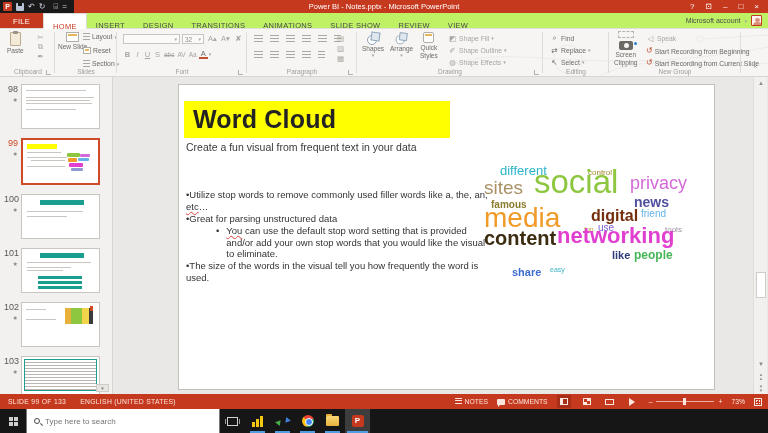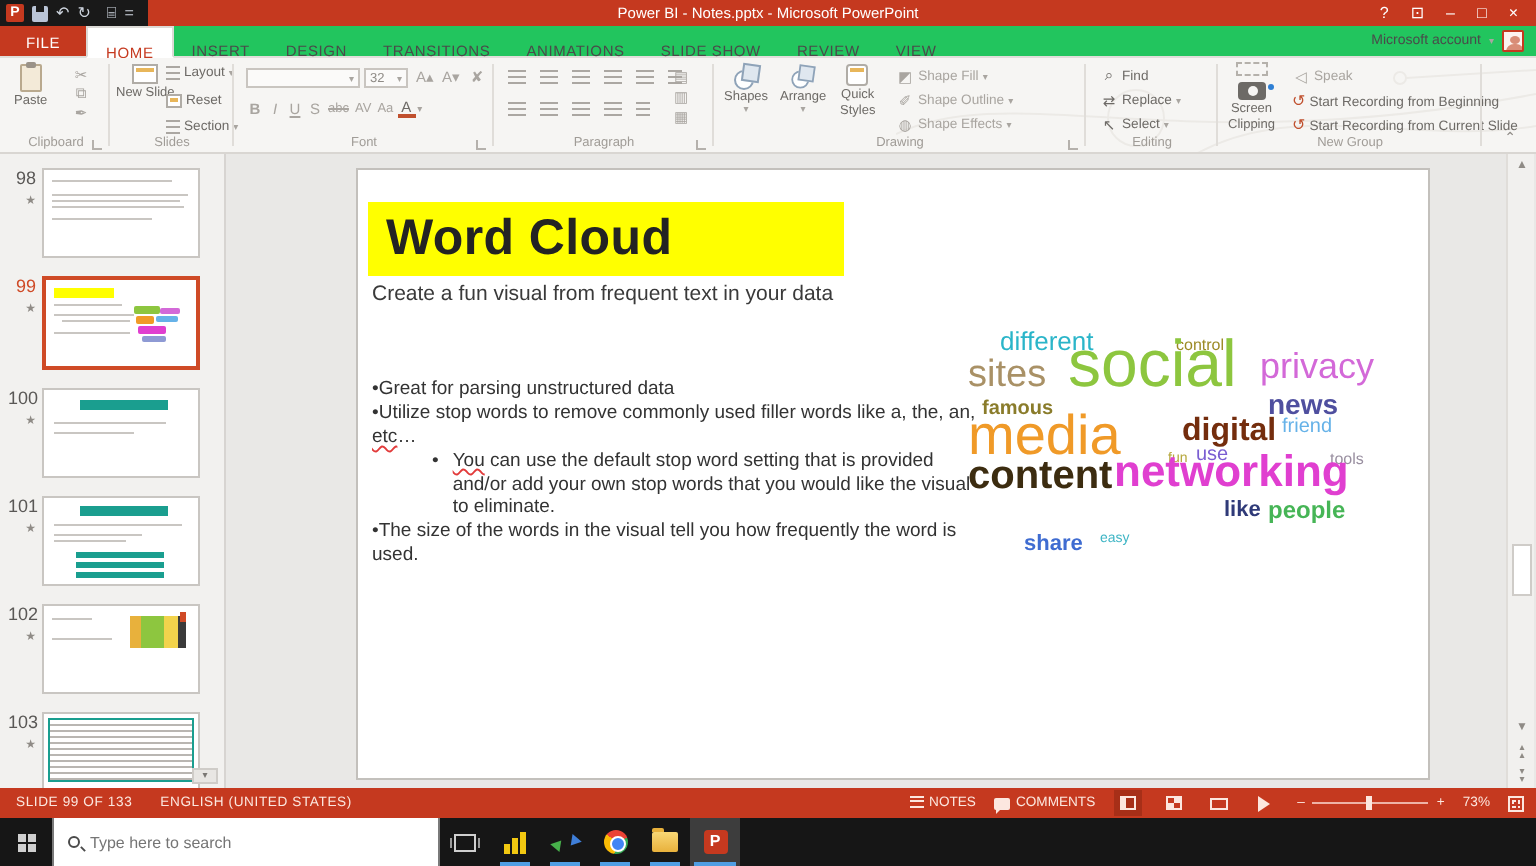--- a/index.html
+++ b/index.html
@@ -12,21 +12,21 @@
   .qat{height:13px;background:#191919;display:flex;align-items:center;gap:4px;padding:0 7px 0 3px}
   .qat .g{font-size:8px;color:#cdd4de;line-height:13px}
   .pp-logo{width:9px;height:9px;background:#c5391f;border-radius:1px;color:#fff;font-size:7px;font-weight:bold;text-align:center;line-height:9px}
   .floppy{width:8px;height:8px;background:#b9c4d6;border-radius:1px;position:relative}
   .floppy:after{content:"";position:absolute;left:2px;top:0;width:4px;height:3px;background:#191919}
   .win-title{position:absolute;left:50%;transform:translateX(-50%);color:#fff;font-size:7.5px;white-space:nowrap}
   .win-controls{margin-left:auto;display:flex;align-items:center;gap:11px;padding-right:9px;color:#fff;font-size:8px}
   .win-controls span{cursor:default;line-height:13px}
 
   
-  .tabrow{position:absolute;top:13px;left:0;right:0;height:16px;background:#22c55e;border-bottom:1px solid #e0deda;display:flex;align-items:stretch}
+  .tabrow{position:absolute;top:13px;left:0;right:0;height:16px;background:#bef264;border-bottom:1px solid #e0deda;display:flex;align-items:stretch}
   .tab{font-size:7.5px;color:#4a4a4a;padding:8px 9px 0 9px;letter-spacing:.3px}
   .tab.file{background:#c5391f;color:#fff;padding:4px 13px 0 13px}
   .tab.active{color:#c5391f;background:#fff;border:1px solid #dcdad6;border-bottom:1px solid #fff;margin-bottom:-1px}
   .account{position:absolute;top:15px;right:6px;display:flex;align-items:center;gap:4px;font-size:7px;color:#4a4a4a}
   .avatar{width:11px;height:11px;border:1px solid #c5391f;border-radius:1px;position:relative;background:#fdf3f0;overflow:hidden}
   .avatar:before{content:"";position:absolute;left:3px;top:2px;width:5px;height:4px;border-radius:50%;background:#d98d77}
   .avatar:after{content:"";position:absolute;left:1px;top:6px;width:9px;height:6px;border-radius:4px 4px 0 0;background:#d98d77}
 
   
   .ribbon{position:absolute;top:29px;left:0;right:0;height:48px;background:#f6f5f3;border-bottom:1px solid #d9d6d2;overflow:hidden}
@@ -67,21 +67,21 @@
   .thumb-row.sel .thumb-box{border:2px solid #cf4a26;height:47px}
   .thumb-row.sel .tnum{color:#cf4a26}
   .ln{position:absolute;height:1px;background:#c9c6c2}
   .tealbar{position:absolute;background:#1a9e8f}
   .blob{position:absolute;border-radius:1px}
   .panel-collapse{position:absolute;left:96px;bottom:41px;width:13px;height:8px;background:#e8e6e3;border:1px solid #cfccc8;color:#7a7773;font-size:5px;text-align:center;line-height:7px}
 
   
   .editor{position:absolute;left:113px;top:77px;right:0;bottom:39px;background:#e9e8e6}
   .slide{position:absolute;left:65px;top:7px;width:537px;height:306px;background:#fff;border:1px solid #c3c0bc}
-  .slide-title{position:absolute;left:5px;top:16px;width:238px;height:37px;background:#ffff00;display:flex;align-items:center;padding-left:9px;font-size:25px;font-weight:bold;color:#232323;letter-spacing:.2px}
+  .slide-title{position:absolute;left:5px;top:16px;width:266px;height:37px;background:#ffff00;display:flex;align-items:center;padding-left:9px;font-size:25px;font-weight:bold;color:#232323;letter-spacing:.2px}
   .slide-sub{position:absolute;left:7px;top:56px;font-size:10.5px;color:#3a3a3a}
   .body-text{position:absolute;left:7px;top:104px;width:308px;font-size:9.5px;line-height:1.25;color:#333}
   .sub-bullet{margin-left:30px;width:276px;display:flex;gap:7px}
   .sq{text-decoration:underline wavy #e23b3b;text-decoration-thickness:1px;text-underline-offset:1px}
   .cloud{position:absolute;left:305px;top:77px;width:228px;height:120px}
   .cloud span{position:absolute;line-height:1;white-space:nowrap;font-family:"Liberation Sans",sans-serif}
 
   
   .vscroll{position:absolute;right:1px;top:0;bottom:0;width:14px;background:#f1f0ee;border-left:1px solid #e0ddd9}
   .sbtn{position:absolute;left:1px;width:12px;height:11px;color:#8f8b86;font-size:6px;text-align:center;line-height:11px}
@@ -474,22 +474,22 @@
     </div>
   </div>
 <div class="panel-collapse">▾</div>
 
 <div class="editor">
   <div class="slide">
     <div class="slide-title">Word Cloud</div>
     <div class="slide-sub">Create a fun visual from frequent text in your data</div>
 
     <div class="body-text">
+      <div><span>•</span><span>Utilize stop words to remove commonly used filler words like a, the, an, </span><span class="sq">etc</span><span>…</span></div>
       <div><span>•</span><span>Great for parsing unstructured data</span></div>
-      <div><span>•</span><span>Utilize stop words to remove commonly used filler words like a, the, an, </span><span class="sq">etc</span><span>…</span></div>
       <div class="sub-bullet">
           <span>•</span>
           <span><span class="sq">You</span><span> can use the default stop word setting that is provided and/or add your own stop words that you would like the visual to eliminate.</span></span>
         </div>
       <div><span>•</span><span>The size of the words in the visual tell you how frequently the word is used.</span></div>
     </div>
 
     <div class="cloud">
         <span style="left: 16px; top: 2px; font-size: 13px; color: rgb(42, 181, 201); font-weight: 400;">different</span>
         <span style="left: 104px; top: 7px; font-size: 8px; color: rgb(156, 138, 37); font-weight: 400;">control</span>

